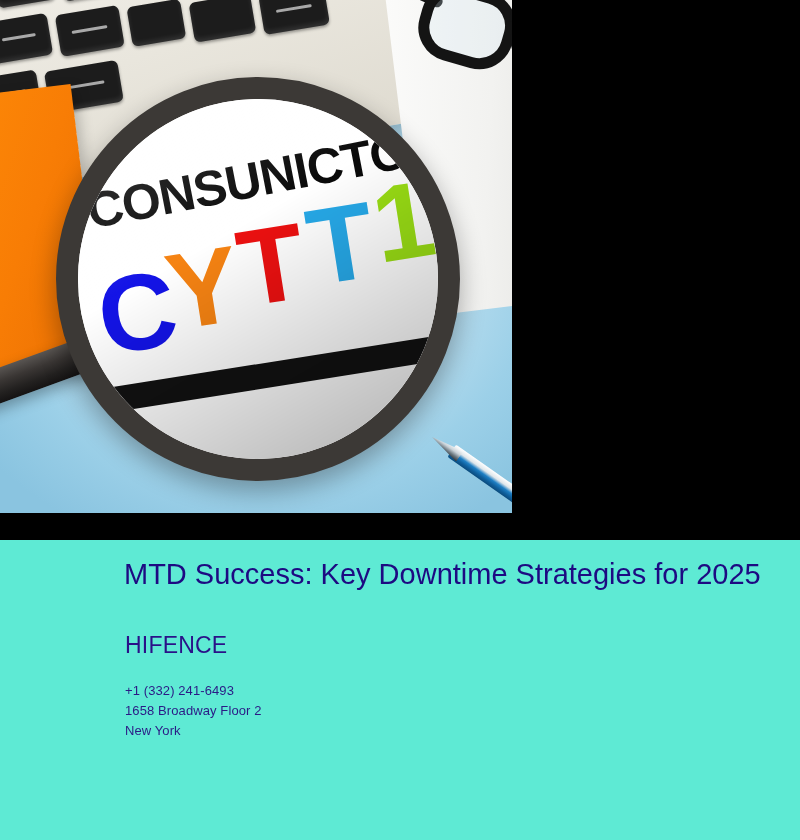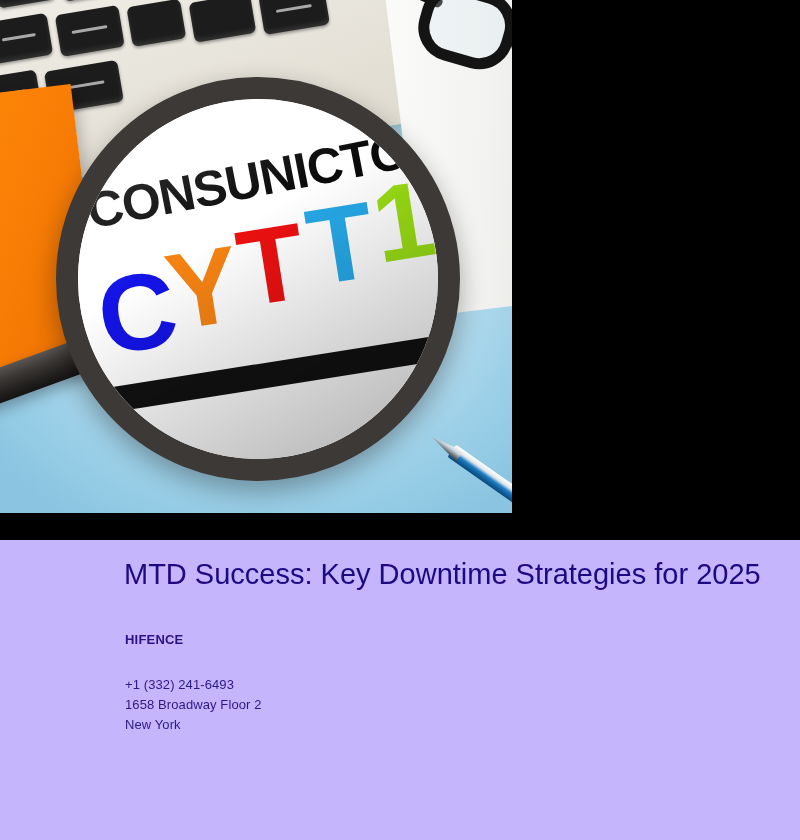--- a/index.html
+++ b/index.html
@@ -245,49 +245,49 @@
     width: 288px; height: 540px;
     background: #000000;
   }
 
   
   .info {
     position: absolute;
     left: 0; top: 540px;
     width: 800px;
     height: 300px;
-    background: #c4b5fd;
+    background: #5eead4;
   }
 
   .title {
     position: absolute;
     left: 124px;
     top: 558px - 540px;
     width: 652px;
     font-size: 29px;
     line-height: 1.12;
     font-weight: normal;
     color: #1d0a82;
     letter-spacing: 0px;
   }
 
   .subtitle {
     position: absolute;
     left: 125px;
     top: 92px;
-    font-size: 13px;
-    font-weight: bold;
+    font-size: 23px;
+    font-weight: normal;
     color: #2a1188;
     letter-spacing: 0.2px;
   }
 
   .contact {
     position: absolute;
     left: 125px;
-    top: 135px;
+    top: 141px;
     width: 660px;
   }
   .contact-line {
     font-size: 13px;
     line-height: 20px;
     color: #2b1a85;
     letter-spacing: 0.1px;
   }
 
   .url {

